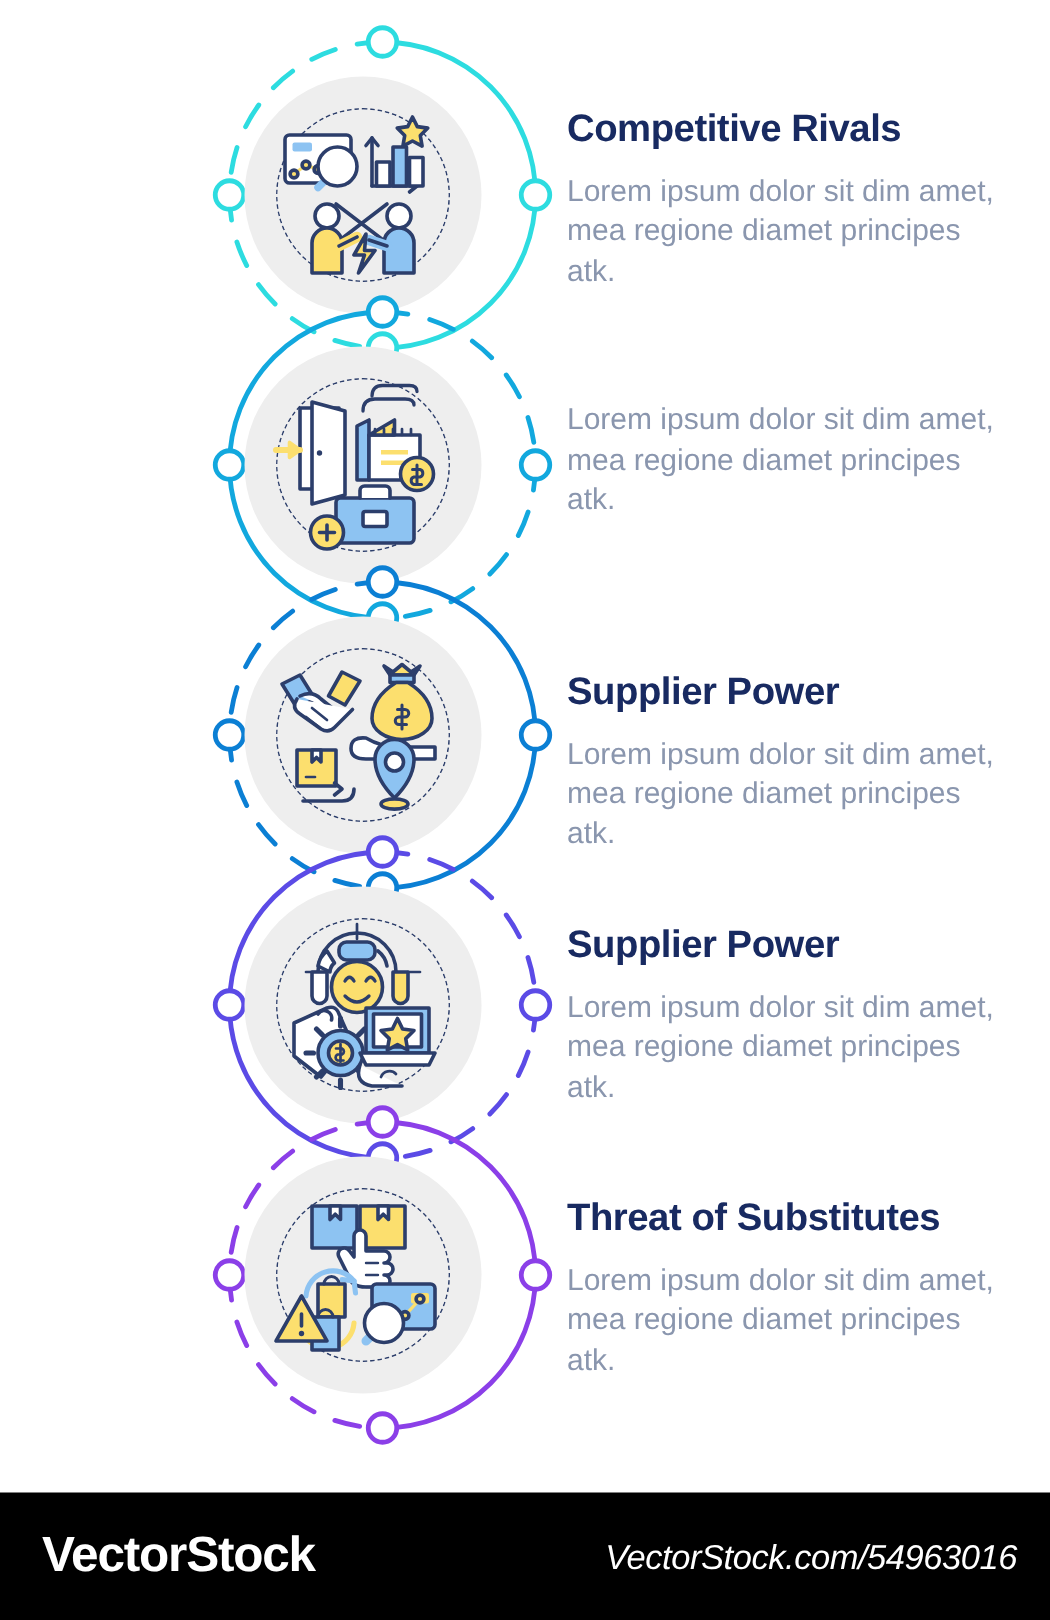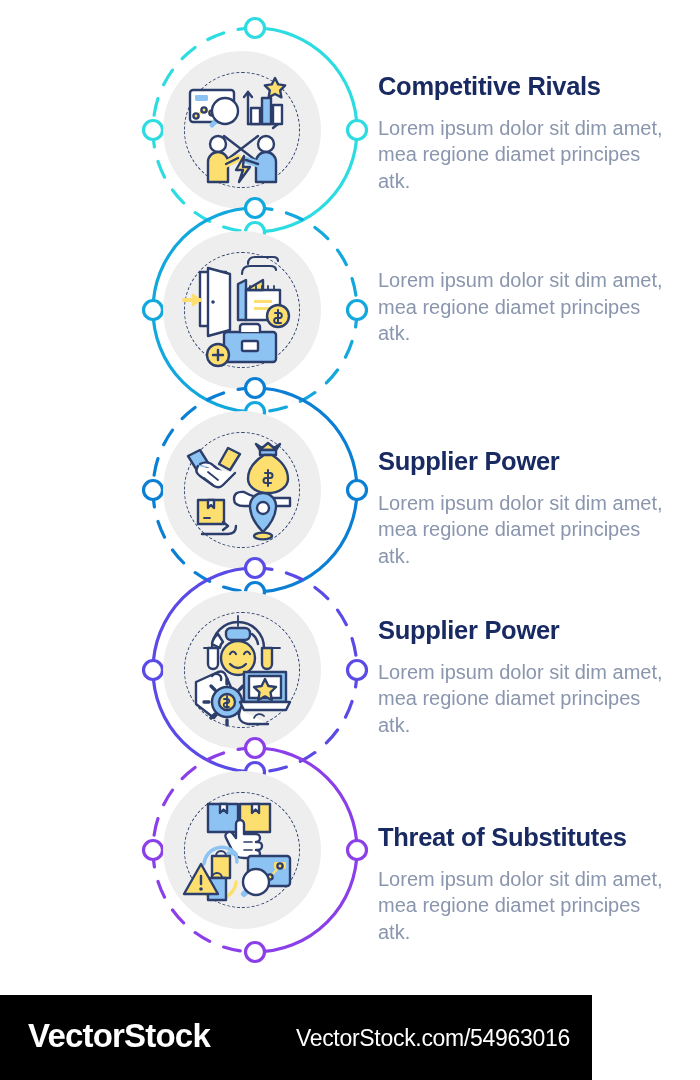--- a/index.html
+++ b/index.html
@@ -49,29 +49,29 @@
   }
   .body {
     margin-top:14px;
     font-size:20px; line-height:1.33;
     color:#8A96AE;
   }
 
   
   #footer {
     position:absolute; left:0; top:995px;
-    width:592px; height:85px; background:#000;
+    width:700px; height:85px; background:#000;
   }
   #footer .brand {
     position:absolute; left:28px; top:22px;
     color:#fff; font-size:33px; font-weight:bold; letter-spacing:-0.8px;
   }
   #footer .url {
     position:absolute; right:22px; top:30px;
-    color:#fff; font-size:23px; letter-spacing:-0.3px;
+    color:#fff; font-size:23px; letter-spacing:-0.3px;font-style:italic;
   }
 </style>
 </head>
 <body>
 
 <div id="stage">
     <div class="step" style="top: 5px;">
       <div class="ring-wrap">
   <svg width="250" height="250" viewBox="0 0 250 250">
     <path d="M125,23 A102,102 0 0 1 125,227" fill="none" stroke="#2DDCE0" stroke-width="3.2" stroke-linecap="round"></path>
@@ -290,21 +290,21 @@
   <circle cx="72" cy="90" r="2.6" fill="#FCDF6E"></circle>
             <circle cx="80" cy="84" r="2.6" fill="#FCDF6E"></circle>
   <circle cx="88" cy="87" r="2.6" fill="#FCDF6E"></circle>
             <circle cx="98" cy="76" r="2.6" fill="#FCDF6E"></circle>
   <path d="M62 104 l8 -8" stroke="#8DC3F2" stroke-width="6"></path>
   <circle cx="74" cy="92" r="13" fill="#fff"></circle>
 </svg>
         </div>
       </div>
     </div>
-    <div class="txt" style="top: 798px; margin-top: 25px;">
+    <div class="txt" style="top: 798px;">
       <div class="title">Threat of Substitutes</div>
       <div class="body">Lorem ipsum dolor sit dim amet, mea regione diamet principes atk.</div>
     </div>
   </div>
 
 <div id="footer">
   <div class="brand">VectorStock</div>
   <div class="url">VectorStock.com/54963016</div>
 </div>
 

